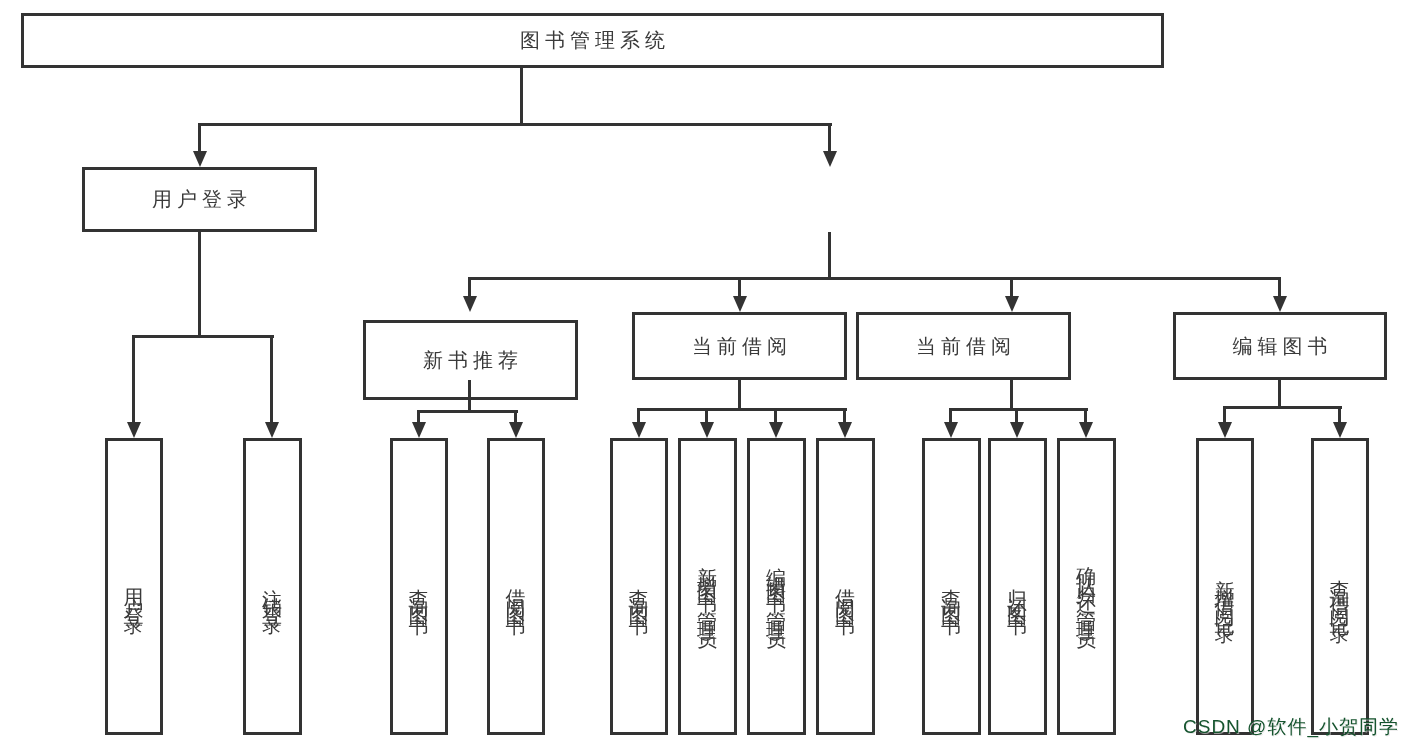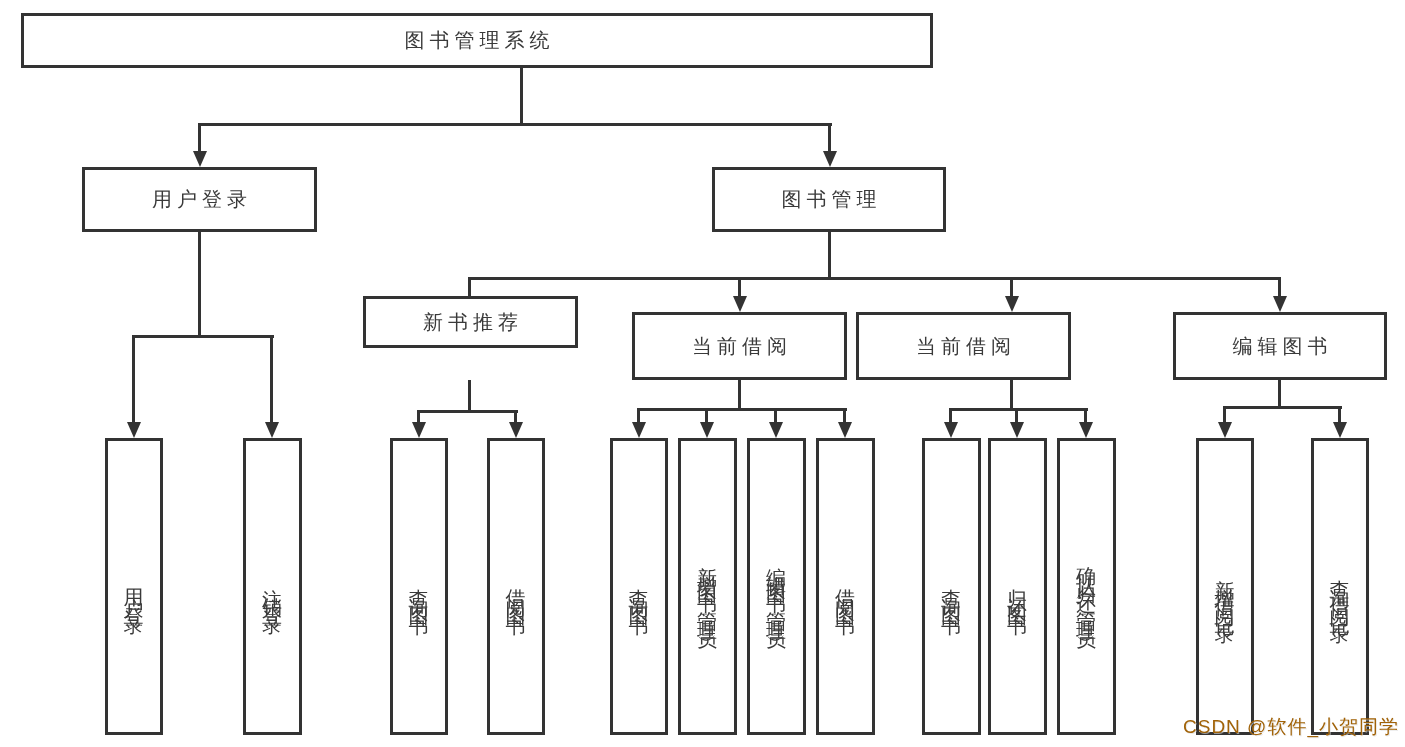--- a/index.html
+++ b/index.html
@@ -24,59 +24,56 @@
   }
   .hline { position:absolute; height:3px; background:#333333; }
   .vline { position:absolute; width:3px; background:#333333; }
   .arrow { position:absolute; width:3px; background:#333333; }
   .arrow::after {
     content:""; position:absolute; bottom:-16px; left:-5.5px; width:0; height:0;
     border-left:7px solid transparent; border-right:7px solid transparent;
     border-top:16px solid #333333;
   }
   .watermark {
-    position:absolute; left:1183px; top:714px; font-size:19px; color:#a16207;
+    position:absolute; left:1183px; top:714px; font-size:19px; color:#14532d;
     letter-spacing:1px; white-space:nowrap;
     text-shadow:1px 1px 0 rgba(220,220,220,0.6);
   }
 </style>
 </head>
 <body>
 
 <div id="stage">
 
-  <div class="box" style="left:21px; top:13px; width:912px; height:55px;">
+  <div class="box" style="left:21px; top:13px; width:1143px; height:55px;">
     <span class="lbl">图书管理系统</span>
   </div>
 
   <div class="vline" style="left:520px; top:68px; height:58px;"></div>
   <div class="hline" style="left:198px; top:123px; width:634px;"></div>
   <div class="arrow" style="left:198px; top:123px; height:28px;"></div>
   <div class="arrow" style="left:828px; top:123px; height:28px;"></div>
 
   <div class="box" style="left:82px; top:167px; width:235px; height:65px;">
     <span class="lbl">用户登录</span>
-  </div>
-  <div class="box" style="left:712px; top:167px; width:234px; height:65px;">
-    <span class="lbl">图书管理</span>
   </div>
 
   <div class="vline" style="left:198px; top:232px; height:106px;"></div>
   <div class="hline" style="left:132px; top:335px; width:142px;"></div>
   <div class="arrow" style="left:132px; top:335px; height:87px;"></div>
   <div class="arrow" style="left:270px; top:335px; height:87px;"></div>
 
   <div class="vline" style="left:828px; top:232px; height:48px;"></div>
   <div class="hline" style="left:469px; top:277px; width:812px;"></div>
   <div class="arrow" style="left:468px; top:277px; height:19px;"></div>
   <div class="arrow" style="left:738px; top:277px; height:19px;"></div>
   <div class="arrow" style="left:1010px; top:277px; height:19px;"></div>
   <div class="arrow" style="left:1278px; top:277px; height:19px;"></div>
 
-  <div class="box" style="left:363px; top:296px; width:215px; height:52px;">
+  <div class="box" style="left:363px; top:320px; width:215px; height:80px;">
     <span class="lbl">新书推荐</span>
   </div>
   <div class="box" style="left:632px; top:312px; width:215px; height:68px;">
     <span class="lbl">当前借阅</span>
   </div>
   <div class="box" style="left:856px; top:312px; width:215px; height:68px;">
     <span class="lbl">当前借阅</span>
   </div>
   <div class="box" style="left:1173px; top:312px; width:214px; height:68px;">
     <span class="lbl">编辑图书</span>

